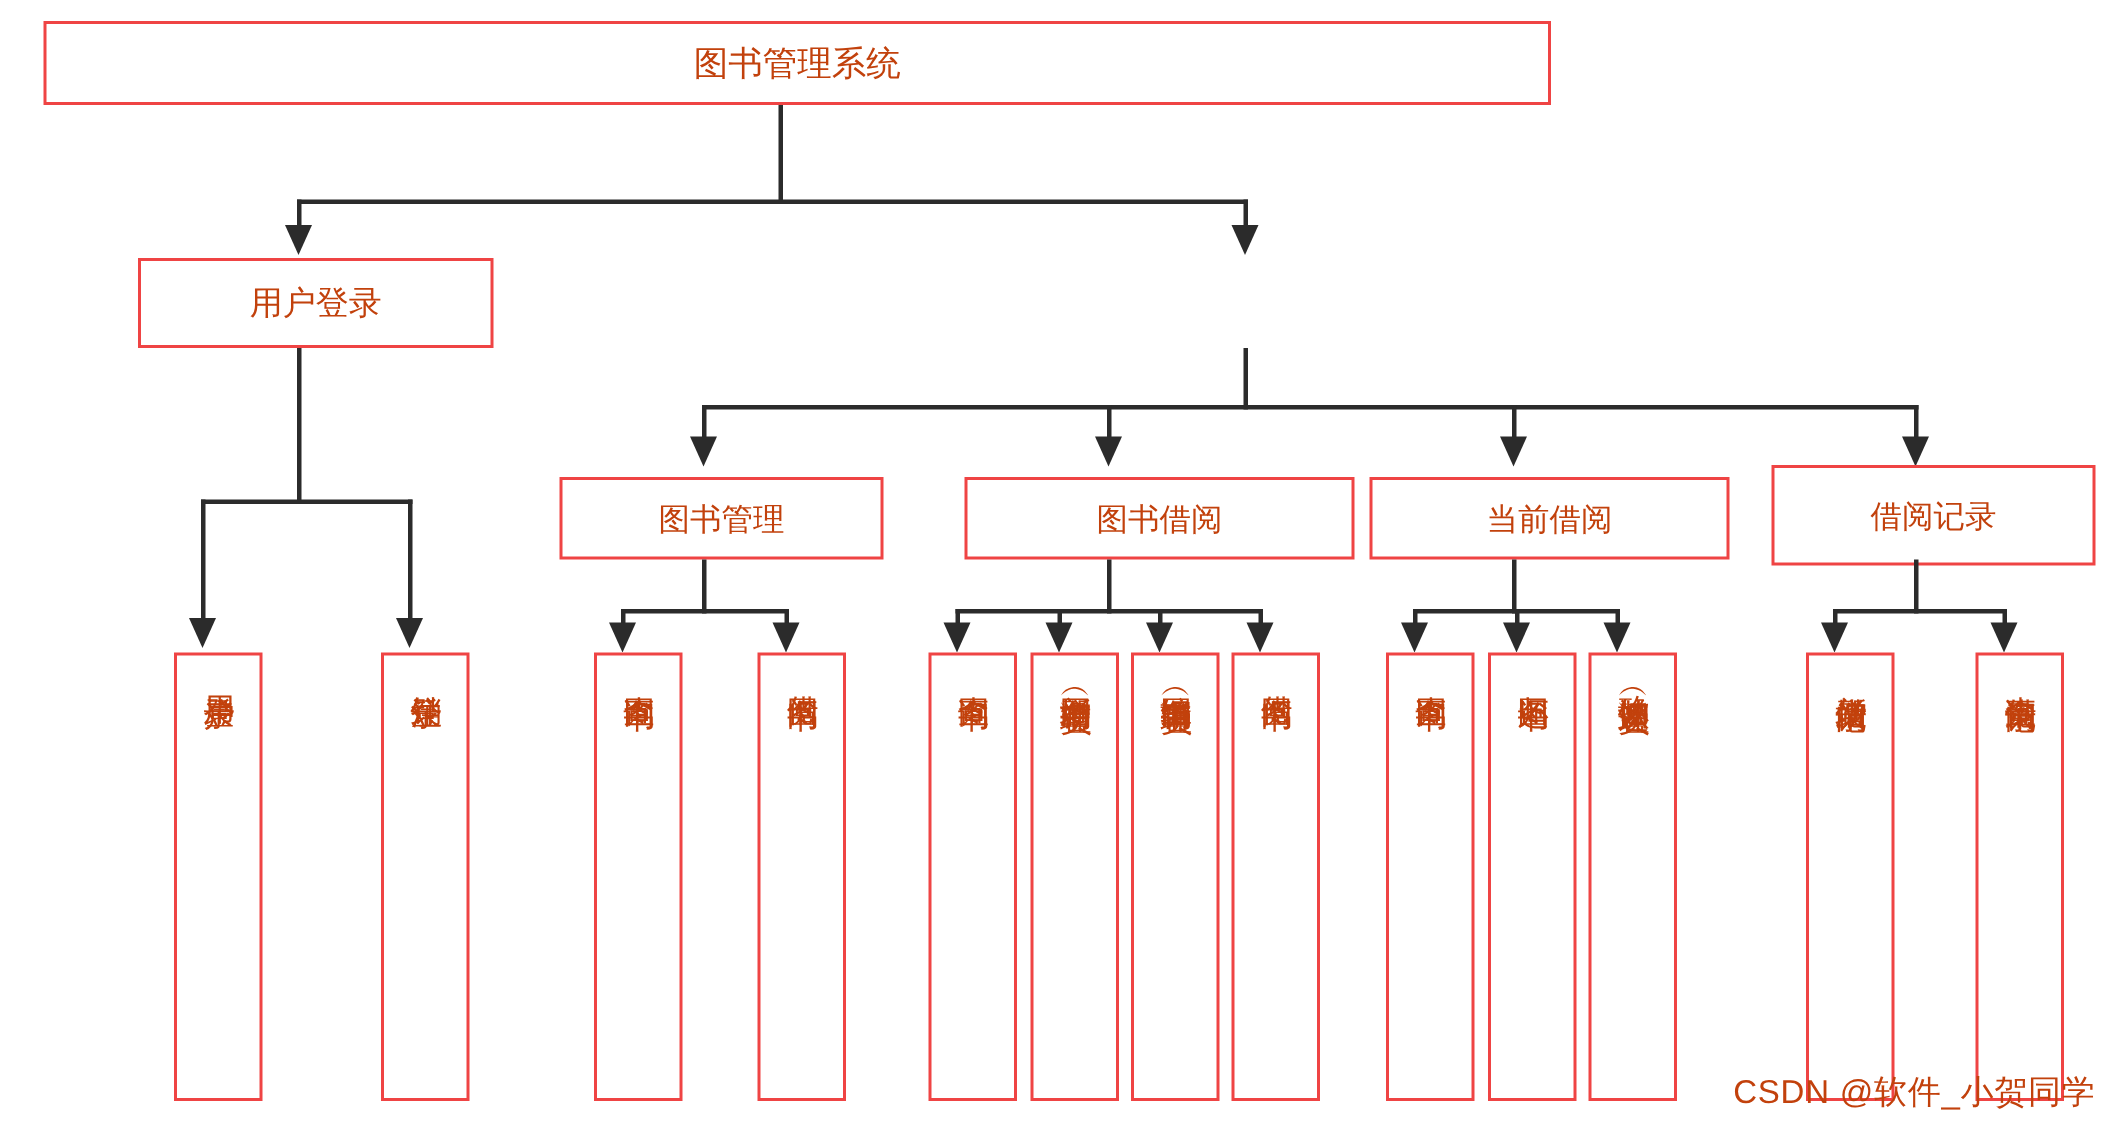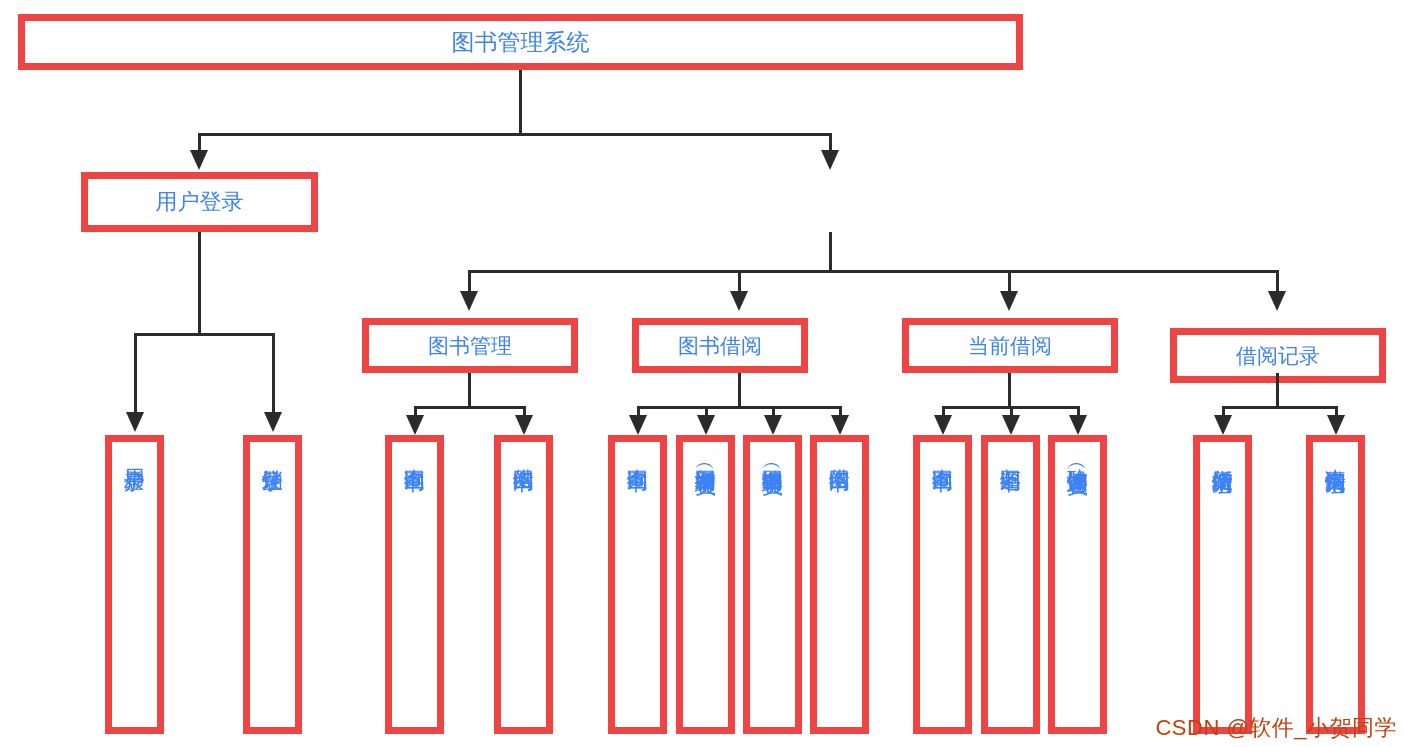--- a/index.html
+++ b/index.html
@@ -15,25 +15,26 @@
     width: 1405px;
     height: 747px;
     background: #ffffff;
     overflow: hidden;
   }
   
   .node {
     position: absolute;
     box-sizing: border-box;
     background: #ffffff;
-    border: 7px solid #ef4444;
+    border: 2px solid #ef4444;
     display: flex;
     align-items: center;
     justify-content: center;
-    color: #3b82f6;
+    color: #c2410c;
+    margin-left: 11px;
   }
   .node.root {
     font-size: 23px;
   }
   .node.lvl1 {
     font-size: 22px;
   }
   .node.lvl2 {
     font-size: 21px;
   }
@@ -117,27 +118,27 @@
   <div class="vline" style="left:738px; top:270px; height:24px;"></div>
   <div class="arrow" style="left:730px; top:291px;"></div>
   <div class="vline" style="left:1008px; top:270px; height:24px;"></div>
   <div class="arrow" style="left:1000px; top:291px;"></div>
   <div class="vline" style="left:1276px; top:270px; height:24px;"></div>
   <div class="arrow" style="left:1268px; top:291px;"></div>
 
   <div class="node lvl2" style="left:362px; top:318px; width:216px; height:55px;">
     <span>图书管理</span>
   </div>
-  <div class="node lvl2" style="left:632px; top:318px; width:176px; height:55px;">
+  <div class="node lvl2" style="left:632px; top:318px; width:260px; height:55px;">
     <span>图书借阅</span>
   </div>
-  <div class="node lvl2" style="left:902px; top:318px; width:216px; height:55px;">
+  <div class="node lvl2" style="left:902px; top:318px; width:240px; height:55px;">
     <span>当前借阅</span>
   </div>
-  <div class="node lvl2" style="left:1170px; top:328px; width:216px; height:55px;">
+  <div class="node lvl2" style="left:1170px; top:310px; width:216px; height:67px;">
     <span>借阅记录</span>
   </div>
 
   <div class="vline" style="left:468px; top:373px; height:36px;"></div>
   <div class="hline" style="left:414px; top:406px; width:112px;"></div>
   <div class="vline" style="left:414px; top:406px; height:12px;"></div>
   <div class="arrow" style="left:406px; top:415px;"></div>
   <div class="vline" style="left:523px; top:406px; height:12px;"></div>
   <div class="arrow" style="left:515px; top:415px;"></div>
 

